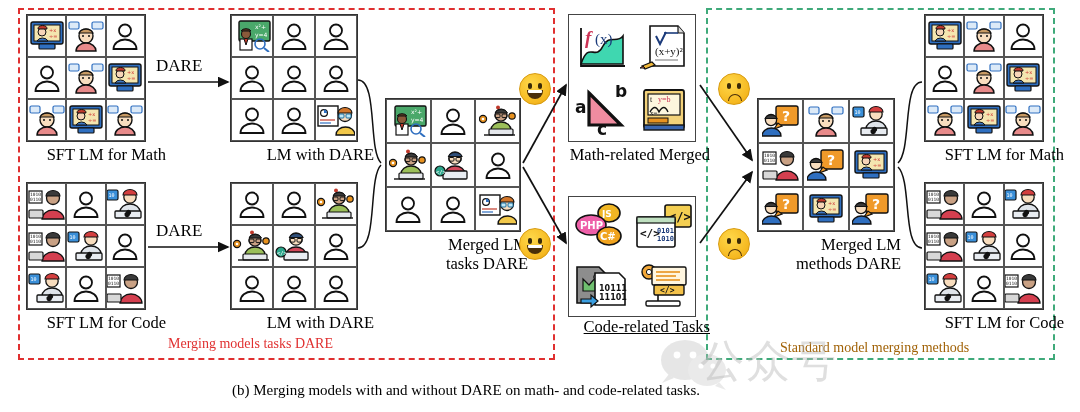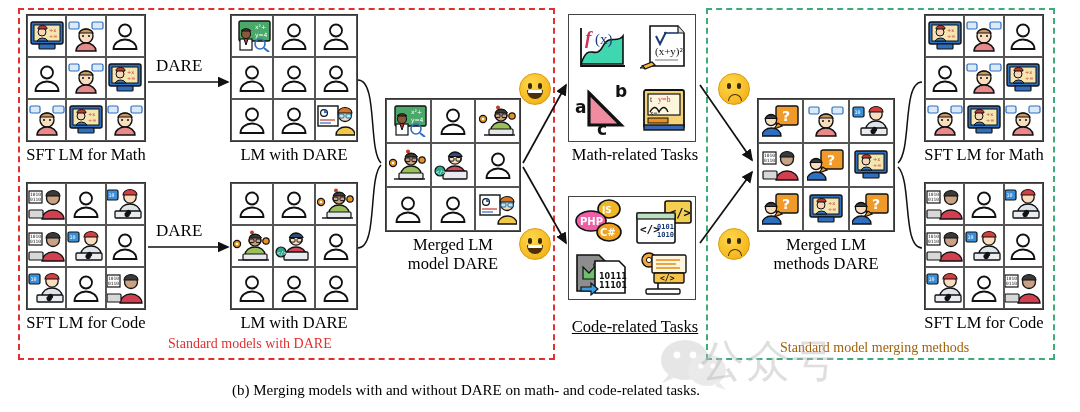--- a/index.html
+++ b/index.html
@@ -20,21 +20,21 @@
 
   
   .grid{position:absolute;display:grid;grid-template-columns:repeat(3,1fr);
         grid-template-rows:repeat(3,1fr);border:1.5px solid #333;
         background:#fff;box-sizing:border-box;}
   .cell{border:0.8px solid #555;box-sizing:border-box;display:flex;
         align-items:center;justify-content:center;overflow:hidden;
         position:relative;}
   .cell svg{display:block;}
 
-  .caption{position:absolute;font-size:16.5px;text-align:center;
+  .caption{position:absolute;font-size:16.5px;text-align:right;
       white-space:nowrap;line-height:1.12;}
 
   
   .taskbox{position:absolute;border:1.4px solid #444;background:#fff;
       box-sizing:border-box;display:grid;grid-template-columns:1fr 1fr;
       grid-template-rows:1fr 1fr;align-items:center;justify-items:center;}
 
   
   .face{position:absolute;width:30px;height:30px;border-radius:50%;
       background:radial-gradient(circle at 38% 32%,#ffd84a 0%,#f5b820 70%,#e09a0a 100%);
@@ -65,21 +65,21 @@
   #wm-cn{position:absolute;left:700px;top:332px;font-size:44px;
       color:#b9b9b9;opacity:.45;font-family:"DejaVu Sans",sans-serif;
       white-space:nowrap;letter-spacing:2px;}
 </style>
 </head>
 <body>
 
 <div class="region" id="region-dare"></div>
 <div class="region" id="region-standard"></div>
 
-<div class="region-label" id="label-dare">Standard models with DARE</div>
+<div class="region-label" id="label-dare">Merging models tasks DARE</div>
 <div class="region-label" id="label-standard">Standard model merging methods</div>
 
 <svg id="arrows" viewBox="0 0 1080 412">
   <defs>
     <marker id="ah" markerWidth="7" markerHeight="7" refX="6" refY="3.2" orient="auto">
       <path d="M0,0 L7,3.2 L0,6.4 z" fill="#111"></path>
     </marker>
   </defs>
 
   <line x1="148" y1="82" x2="228" y2="82" stroke="#111" stroke-width="1.7" marker-end="url(#ah)"></line>
@@ -951,21 +951,21 @@
       </span>
     </div>
   </div>
 
 <div class="caption" style="left:6px;top:146px;width:160px;">SFT LM for Math</div>
 <div class="caption" style="left:214px;top:146px;width:160px;">LM with DARE</div>
 <div class="caption" style="left:6px;top:314px;width:160px;">SFT LM for Code</div>
 <div class="caption" style="left:214px;top:314px;width:160px;">LM with DARE</div>
 
 <div class="caption" style="left:378px;top:236px;width:150px;">Merged LM</div>
-<div class="caption" style="left:378px;top:255px;width:150px;">model DARE</div>
+<div class="caption" style="left:378px;top:255px;width:150px;">tasks DARE</div>
 
 <div class="caption" style="left:751px;top:236px;width:150px;">Merged LM</div>
 <div class="caption" style="left:751px;top:255px;width:150px;">methods DARE</div>
 
 <div class="caption" style="left:904px;top:146px;width:160px;">SFT LM for Math</div>
 <div class="caption" style="left:904px;top:314px;width:160px;">SFT LM for Code</div>
 
 <div class="taskbox" style="left:568px;top:14px;width:128px;height:128px;">
   <svg width="52" height="50" viewBox="0 0 52 50">
     <path d="M6 42 C14 18 20 40 28 24 C34 12 42 22 48 14 L48 42 Z" fill="#3fd7b0" stroke="#111" stroke-width="1.6"></path>
@@ -993,23 +993,23 @@
     <rect x="6" y="5" width="40" height="38" rx="2" fill="#f3d27a" stroke="#111" stroke-width="1.8"></rect>
     <rect x="10" y="9" width="32" height="21" fill="#fdf6dd" stroke="#111" stroke-width="1.2"></rect>
     <text x="12" y="17" font-family="Liberation Serif,serif" font-size="8" fill="#111">t</text>
     <text x="20" y="17" font-family="Liberation Serif,serif" font-size="8" fill="#cc3355">y=b</text>
     <path d="M12 27 q5 -9 9 0 q5 -9 9 0" fill="none" stroke="#111" stroke-width="1.4"></path>
     <text x="12" y="30" font-family="Liberation Serif,serif" font-size="7" fill="#111">x=</text>
     <rect x="10" y="33" width="20" height="5" fill="#e8921f" stroke="#111" stroke-width="1"></rect>
     <rect x="6" y="40" width="40" height="5" fill="#3a66b0" stroke="#111" stroke-width="1.4"></rect>
   </svg>
 </div>
-<div class="caption" style="left:560px;top:146px;width:150px;">Math-related Tasks</div>
-
-<div class="taskbox" style="left:568px;top:196px;width:128px;height:104px;">
+<div class="caption" style="left:560px;top:146px;width:150px;">Math-related Merged</div>
+
+<div class="taskbox" style="left:568px;top:196px;width:128px;height:121px;">
   <svg width="56" height="48" viewBox="0 0 56 48">
     <ellipse cx="36" cy="10" rx="11" ry="9" fill="#f0b624" stroke="#111" stroke-width="1.6"></ellipse>
     <text x="29" y="14" font-family="DejaVu Sans,sans-serif" font-weight="bold" font-size="9" fill="#fff">JS</text>
     <ellipse cx="18" cy="22" rx="15" ry="10" fill="#ee5fa8" stroke="#111" stroke-width="1.6"></ellipse>
     <text x="7" y="26" font-family="DejaVu Sans,sans-serif" font-weight="bold" font-size="10" fill="#fff">PHP</text>
     <ellipse cx="36" cy="33" rx="12" ry="9" fill="#f0a31e" stroke="#111" stroke-width="1.6"></ellipse>
     <text x="27" y="37" font-family="DejaVu Sans,sans-serif" font-weight="bold" font-size="10" fill="#fff">C#</text>
   </svg>
   <svg width="58" height="48" viewBox="0 0 58 48">
     <rect x="30" y="2" width="26" height="22" rx="2" fill="#f4cf52" stroke="#111" stroke-width="1.6"></rect>

